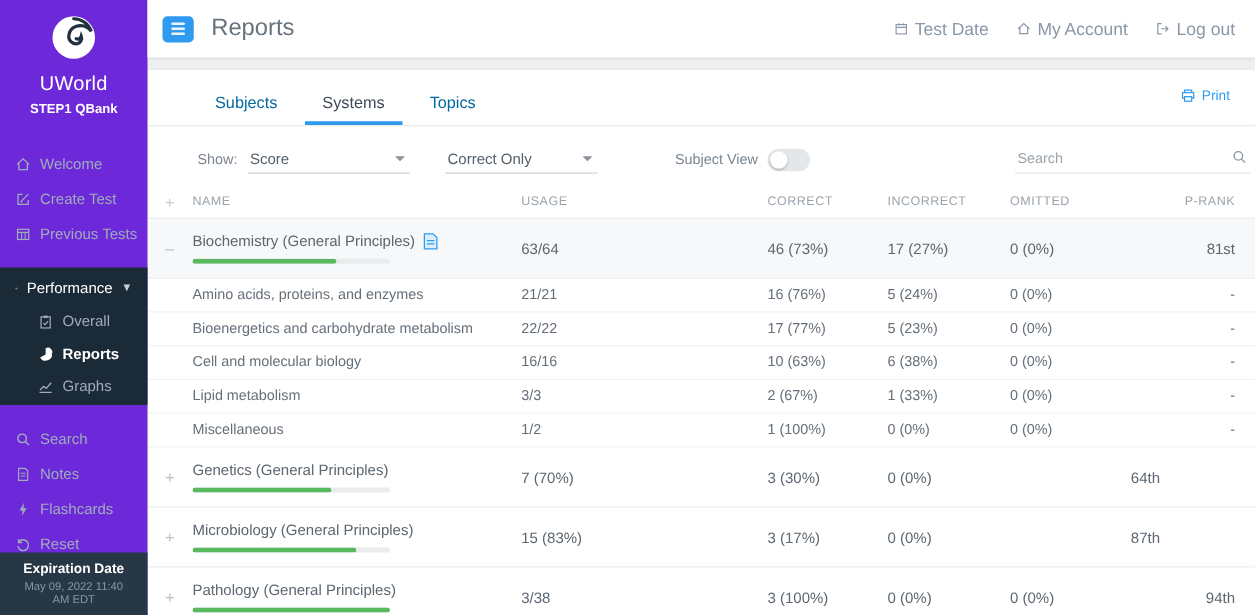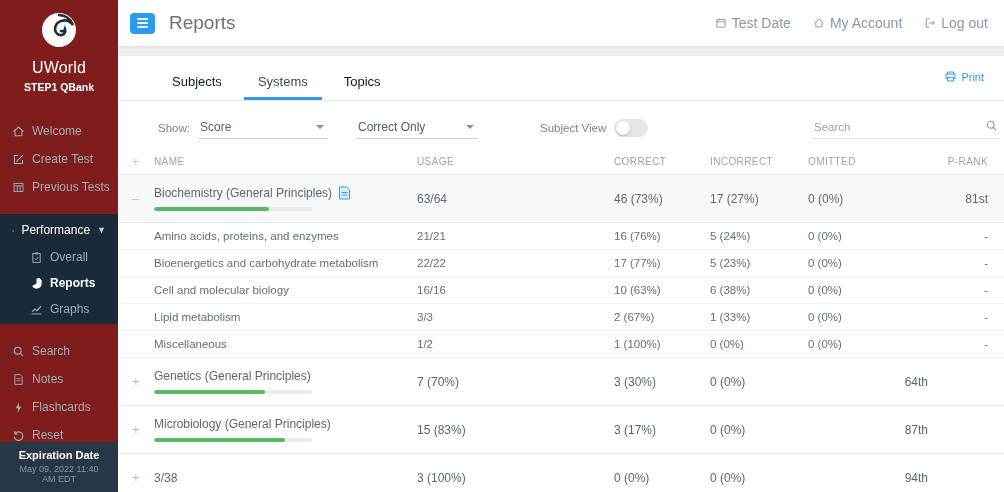--- a/index.html
+++ b/index.html
@@ -2,21 +2,21 @@
 <html><head>
 <meta charset="utf-8">
 <style>
   * { margin:0; padding:0; box-sizing:border-box; }
   html,body { width:1004px; height:492px; overflow:hidden; background:#edeff1;
     font-family:"Liberation Sans","DejaVu Sans",sans-serif; }
   .app { display:flex; width:1004px; height:492px; }
 
   
   .sidebar { position:relative; width:118px; min-width:118px; height:492px;
-    background:#7f1d1d; color:#9fadba; font-size:12px; }
+    background:#6d28d9; color:#9fadba; font-size:12px; }
   .logo { padding:10px 6px 10px; text-align:center; }
   .logo-mark { width:40px; height:40px; margin:0 auto 6px; }
   .logo-title { color:#ffffff; font-size:16px; letter-spacing:.2px; }
   .logo-sub { color:#ffffff; font-size:10.5px; font-weight:bold; margin-top:4px; }
   .nav { margin-top:14px; }
   .nav-item { display:flex; align-items:center; gap:7px; padding:7px 12px;
     cursor:pointer; white-space:nowrap; }
   .nav-item .icn { flex:0 0 13px; }
   .perf-group { background:#1a2a37; padding:2px 0; margin:13px 0; }
   .perf-head { display:flex; align-items:center; gap:7px; padding:7px 12px; color:#ffffff; cursor:pointer; }
@@ -40,21 +40,21 @@
   .top-links { margin-left:auto; display:flex; align-items:center; gap:22px; }
   .top-link { display:flex; align-items:center; gap:5px; font-size:14px; color:#8a97a8; cursor:pointer; }
   .top-link .icn { width:12px; height:12px; }
 
   .content { flex:1; padding-top:10px; overflow:hidden; }
   .card { background:#ffffff; height:100%; box-shadow:0 0 2px rgba(0,0,0,.06); }
 
   
   .tabs-row { display:flex; align-items:flex-end; padding:14px 20px 0 40px;
     border-bottom:1px solid #e8eaec; position:relative; }
-  .tab { padding:4px 14px 8px; font-size:13px; color:#0f172a; cursor:pointer;
+  .tab { padding:4px 14px 8px; font-size:13px; color:#0369a1; cursor:pointer;
     border-bottom:3px solid transparent; margin-right:8px; }
   .tab.active { color:#3f4a55; border-bottom-color:#2e9bf0; }
   .print-link { position:absolute; right:20px; top:14px; display:flex; align-items:center;
     gap:4px; color:#2e9bf0; font-size:11px; cursor:pointer; }
 
   
   .filters { display:flex; align-items:center; padding:16px 4px 10px 40px; }
   .show-label { font-size:11.5px; color:#7a858f; margin-right:8px; }
   .uselect { position:relative; border-bottom:1px solid #cfd4d8; font-size:12px; color:#55606a;
     padding:2px 18px 4px 2px; cursor:pointer; }
@@ -376,20 +376,28 @@
                   <div class="fill" style="width:83%"></div>
                 </div>
               </div>
               <span>15 (83%)</span>
               <span>3 (17%)</span>
               <span>0 (0%)</span>
               <span class="c-prank">87th</span>
             </div>
             <div class="cols trow parent">
               <span class="expander">+</span>
+              <div class="name-wrap">
+                <div class="name-line">
+                  <span>Pathology (General Principles)</span>
+                </div>
+                <div class="track">
+                  <div class="fill" style="width:100%"></div>
+                </div>
+              </div>
               <span>3/38</span>
               <span>3 (100%)</span>
               <span>0 (0%)</span>
               <span>0 (0%)</span>
               <span class="c-prank">94th</span>
             </div>
           </div>
 
       </div>
     </div>

